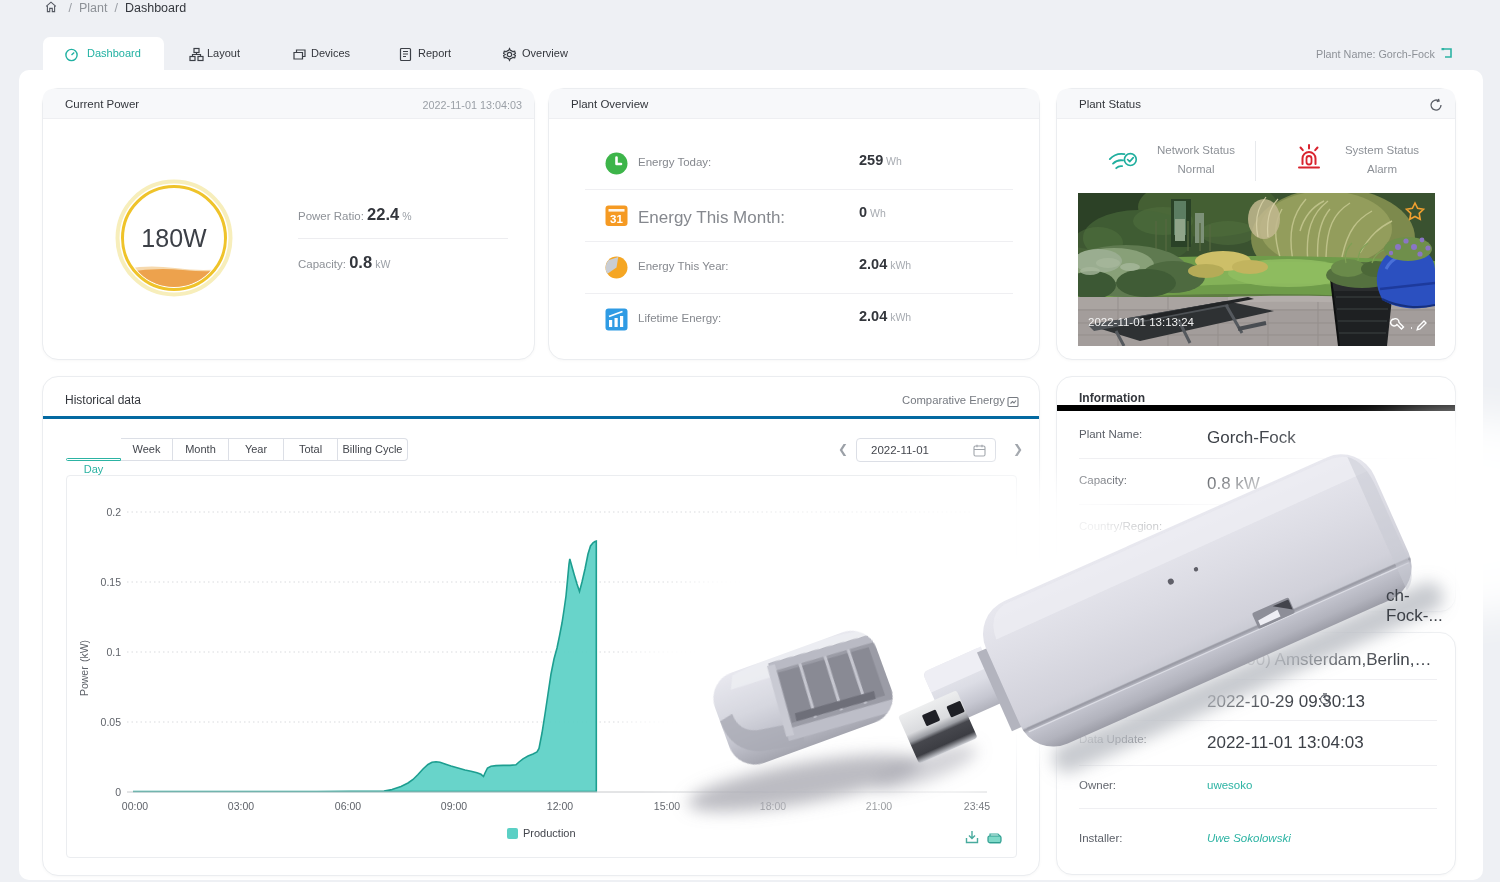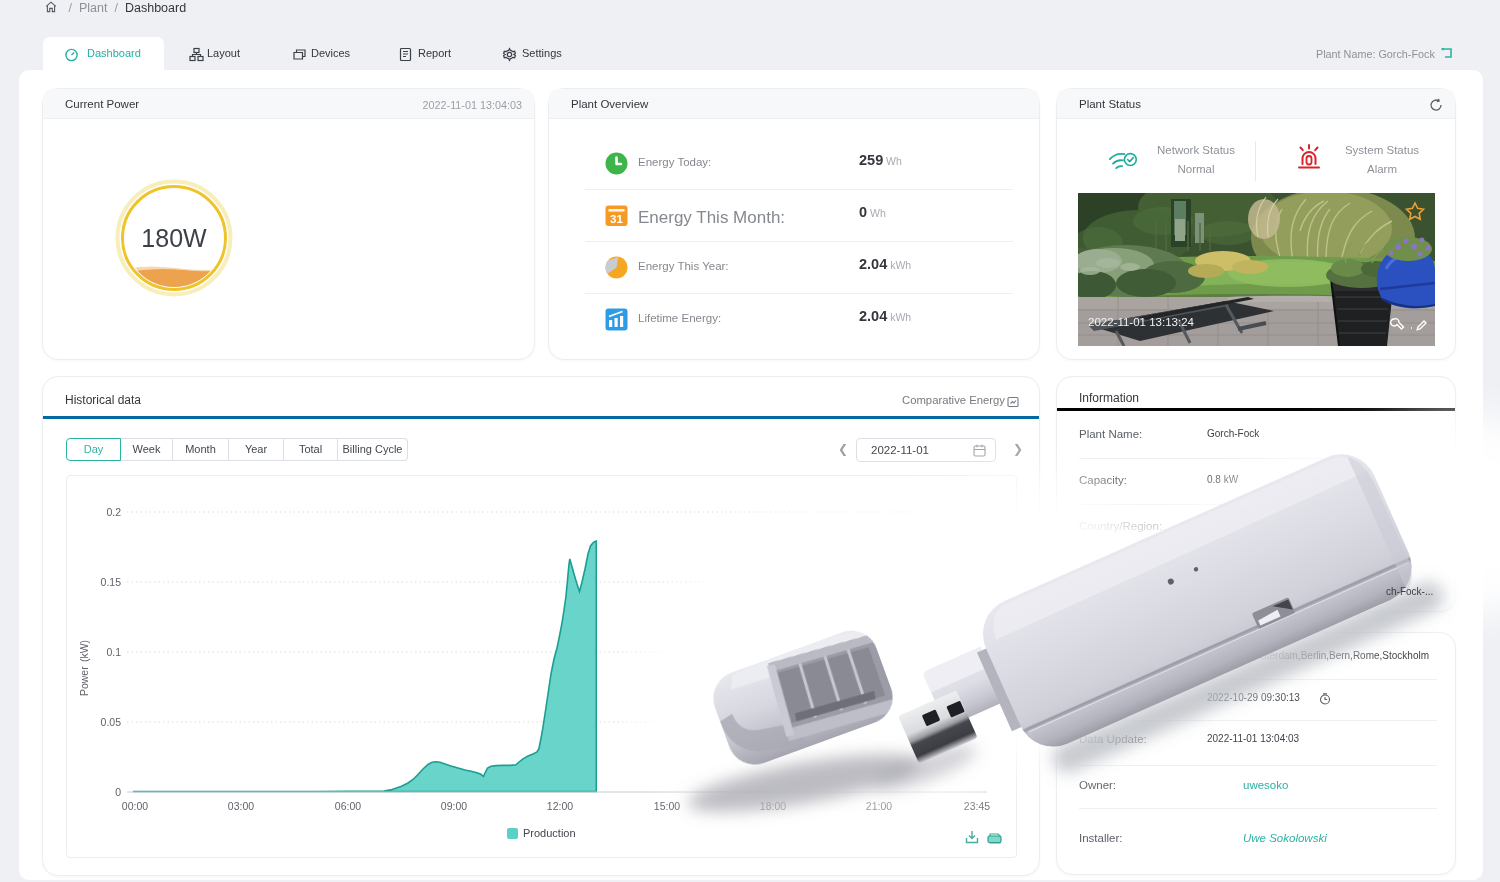--- a/index.html
+++ b/index.html
@@ -3,22 +3,22 @@
 <meta charset="utf-8">
 <style>
   * { margin:0; padding:0; box-sizing:border-box; }
   html,body { width:1500px; height:882px; overflow:hidden; }
   body { font-family:"Liberation Sans", sans-serif; background:#eef0f4; position:relative; }
   .abs { position:absolute; }
   .card { position:absolute; background:#fff; border:1px solid #ebedf0; border-radius:16px; box-shadow:0 1px 3px rgba(0,0,0,0.03); }
   .chead { position:absolute; left:0; top:0; right:0; height:30px; background:#f7f8fa; border-bottom:1px solid #eeeff2; border-radius:9px 9px 0 0; }
   .ctitle { position:absolute; left:22px; top:9px; font-size:11.5px; color:#33363c; }
   .lbl { font-size:11.5px; color:#5a5e66; }
-  .val { font-size:10px; color:#3c4047; }
-  .link { font-size:11.5px; color:#2cb3a3;margin-left:36px; }
+  .val { font-size:17px; color:#3c4047; }
+  .link { font-size:11.5px; color:#2cb3a3; }
   .sep { position:absolute; height:1px; background:#efeff2; }
 </style>
 </head>
 <body>
 
 <div class="abs" style="left:44px; top:0px; height:18px; font-size:12.5px; color:#8d9197; line-height:17px;">
   <svg width="14" height="14" viewBox="0 0 14 14" style="vertical-align:-2px;">
       <path d="M2.2 6.4 L7 2.2 L11.8 6.4 M3.4 5.9 V11.6 H5.7 V8.4 H8.3 V11.6 H10.6 V5.9" fill="none" stroke="#555962" stroke-width="1.1"></path>
     </svg>
   <span style="margin:0 7px; color:#9a9ea5;">/</span><span>Plant</span><span style="margin:0 7px; color:#9a9ea5;">/</span><span style="color:#33363c;">Dashboard</span>
@@ -46,21 +46,21 @@
   <span class="abs" style="left:311px; top:3px;">Devices</span>
   <svg class="abs" style="left:398px;top:3px;" width="15" height="15" viewBox="0 0 15 15" fill="none" stroke="#3c4047" stroke-width="1.2">
       <rect x="2.5" y="1.5" width="10" height="12" rx="1"></rect>
       <path d="M5 4.5 H10 M5 7 H10 M5 9.5 H8"></path>
     </svg>
   <span class="abs" style="left:418px; top:3px;">Report</span>
   <svg class="abs" style="left:502px;top:3px;" width="15" height="15" viewBox="0 0 15 15" fill="none" stroke="#3c4047" stroke-width="1.2">
       <circle cx="7.5" cy="7.5" r="2.2"></circle>
       <path d="M7.5 1.6 L8.4 3.4 A4.3 4.3 0 0 1 10.7 4.7 L12.7 4.3 L13.4 6.5 L11.8 7.5 A4.3 4.3 0 0 1 11.8 7.5 L13.4 8.5 L12.7 10.7 L10.7 10.3 A4.3 4.3 0 0 1 8.4 11.6 L7.5 13.4 L6.6 11.6 A4.3 4.3 0 0 1 4.3 10.3 L2.3 10.7 L1.6 8.5 L3.2 7.5 L1.6 6.5 L2.3 4.3 L4.3 4.7 A4.3 4.3 0 0 1 6.6 3.4 Z"></path>
     </svg>
-  <span class="abs" style="left:522px; top:3px;">Settings</span>
+  <span class="abs" style="left:522px; top:3px;">Overview</span>
   <span class="abs" style="left:1316px; top:4px; font-size:10.8px; color:#8d9197;">Plant Name: Gorch-Fock</span>
   <svg class="abs" style="left:1440px;top:3px;" width="13" height="13" viewBox="0 0 13 13">
       <path d="M3.5 2 H11 V10 H5" fill="none" stroke="#2cb3a3" stroke-width="1.6"></path>
       <rect x="1.5" y="1" width="2.6" height="2.2" fill="#2cb3a3"></rect>
     </svg>
 </div>
 
 <div class="abs" style="left:19px; top:70px; width:1464px; height:810px; background:#fff; border-radius:10px;"></div>
 
 <div class="card" style="left:42px; top:88px; width:493px; height:272px;">
@@ -74,20 +74,25 @@
     <circle cx="99" cy="99" r="51.5" fill="#fff" stroke="#efc32a" stroke-width="3"></circle>
     <clipPath id="gclip">
         <circle cx="99" cy="99" r="49"></circle>
       </clipPath>
     <g clip-path="url(#gclip)">
       <path d="M46 131 Q70 125 100 129 T154 129 V150 H46 Z" fill="#f6d9ae"></path>
       <path d="M46 134 Q78 128 108 131 T154 130 V150 H46 Z" fill="#eda24d"></path>
     </g>
     <text x="99" y="108" font-size="25" fill="#3c4047" text-anchor="middle" font-family="Liberation Sans">180W</text>
   </svg>
+  <div class="abs" style="left:255px; top:116px; width:210px;">
+    <div style="font-size:11.5px; color:#8d9197;">Power Ratio:&nbsp;<span style="font-size:16.5px; color:#33363c; font-weight:bold;">22.4</span> <span style="font-size:10.5px; color:#9ba0a7;">%</span></div>
+    <div style="height:1px; background:#ededf0; margin:14px 0 14px 0;"></div>
+    <div style="font-size:11.5px; color:#8d9197;">Capacity:&nbsp;<span style="font-size:16.5px; color:#33363c; font-weight:bold;">0.8</span> <span style="font-size:10.5px; color:#9ba0a7;">kW</span></div>
+  </div>
 </div>
 
 <div class="card" style="left:548px; top:88px; width:492px; height:272px;">
   <div class="chead">
       <div class="ctitle">Plant Overview</div>
     </div>
   <div id="po-rows">
     <div class="sep" style="left:36px; right:26px; top:100px;"></div>
     <div class="sep" style="left:36px; right:26px; top:152px;"></div>
     <div class="sep" style="left:36px; right:26px; top:204px;"></div>
@@ -276,21 +281,21 @@
   <div style="position:absolute; left:0; top:0; right:0; height:42px; border-bottom:3px solid #0369a1;">
     <div style="position:absolute; left:22px; top:16px; font-size:12px; color:#33363c;">Historical data</div>
     <div style="position:absolute; right:34px; top:17px; font-size:11.3px; color:#767a81;margin-left:12px;">Comparative Energy</div>
     <svg style="position:absolute; right:20px; top:19px;" width="12" height="12" viewBox="0 0 12 12" fill="none" stroke="#767a81" stroke-width="1.1">
         <rect x="1" y="1.5" width="10" height="9" rx="1"></rect>
         <path d="M3.5 7.5 L5.5 5.5 L7 7 L9 4.5"></path>
       </svg>
   </div>
   <div id="hd-toolbar" style="position:absolute; left:0; top:61px; right:0; height:24px;">
     <div style="position:absolute; left:23px; top:0; height:23px; display:flex; font-size:11px; text-align:center; line-height:21px;">
-      <div style="border:1px solid #2cb3a3; color:#2cb3a3; border-radius:4px 0 0 4px; width:55px; z-index:2;">Day</div>
+      <div style="border:1px solid #2cb3a3; color:#2cb3a3; border-radius:4px 0 0 4px; width:55px; z-index:2;margin-top:20px;">Day</div>
       <div style="border:1px solid #dcdfe6; border-left:none; color:#43464d; width:52px;">Week</div>
       <div style="border:1px solid #dcdfe6; border-left:none; color:#43464d; width:56px;">Month</div>
       <div style="border:1px solid #dcdfe6; border-left:none; color:#43464d; width:55px;">Year</div>
       <div style="border:1px solid #dcdfe6; border-left:none; color:#43464d; width:54px;">Total</div>
       <div style="border:1px solid #dcdfe6; border-left:none; color:#43464d; border-radius:0 4px 4px 0; width:70px;">Billing Cycle</div>
     </div>
     <div style="position:absolute; left:795px; top:4px; color:#9ba0a7; font-size:12px;">❮</div>
     <div style="position:absolute; left:813px; top:0; width:140px; height:24px; border:1px solid #dcdfe6; border-radius:4px; font-size:11.5px; color:#43464d; line-height:22px; padding-left:14px;">2022-11-01
       <svg style="position:absolute; right:9px; top:5px;" width="13" height="13" viewBox="0 0 13 13" fill="none" stroke="#9ba0a7" stroke-width="1.1">
           <rect x="1" y="2" width="11" height="10" rx="1.5"></rect>
@@ -336,21 +341,21 @@
       </g>
       <g transform="translate(920,354)">
         <path d="M3 4 H11 L13 6 V13 H3 Z" fill="#e9fbf7" stroke="#3aa99b" stroke-width="1.2"></path>
         <rect x="1" y="6" width="13" height="6.5" rx="1.5" fill="#7fd9c8" stroke="#2f9e90" stroke-width="1.2"></rect>
       </g>
     </svg>
   </div>
 </div>
 
 <div class="card" style="left:1056px; top:376px; width:400px; height:236px;">
-  <div style="position:absolute; left:0; top:0; right:0; height:34px; border-bottom:3px solid #000000;">
+  <div style="position:absolute; left:0; top:0; right:0; height:34px; border-bottom:6px solid #000000;font-weight:bold;">
     <div style="position:absolute; left:22px; top:14px; font-size:12px; color:#33363c;">Information</div>
   </div>
   <div id="info1">
     <span class="abs lbl" style="left:22px; top:51px;">Plant Name:</span>
       <span class="abs val" style="left:150px; top:51px;">Gorch-Fock</span>
     <div class="sep" style="left:22px; right:18px; top:81px;"></div>
     <span class="abs lbl" style="left:22px; top:97px;">Capacity:</span>
       <span class="abs val" style="left:150px; top:97px;">0.8 kW</span>
     <div class="sep" style="left:22px; right:18px; top:127px;"></div>
     <span class="abs lbl" style="left:22px; top:143px;">Country/Region:</span>

